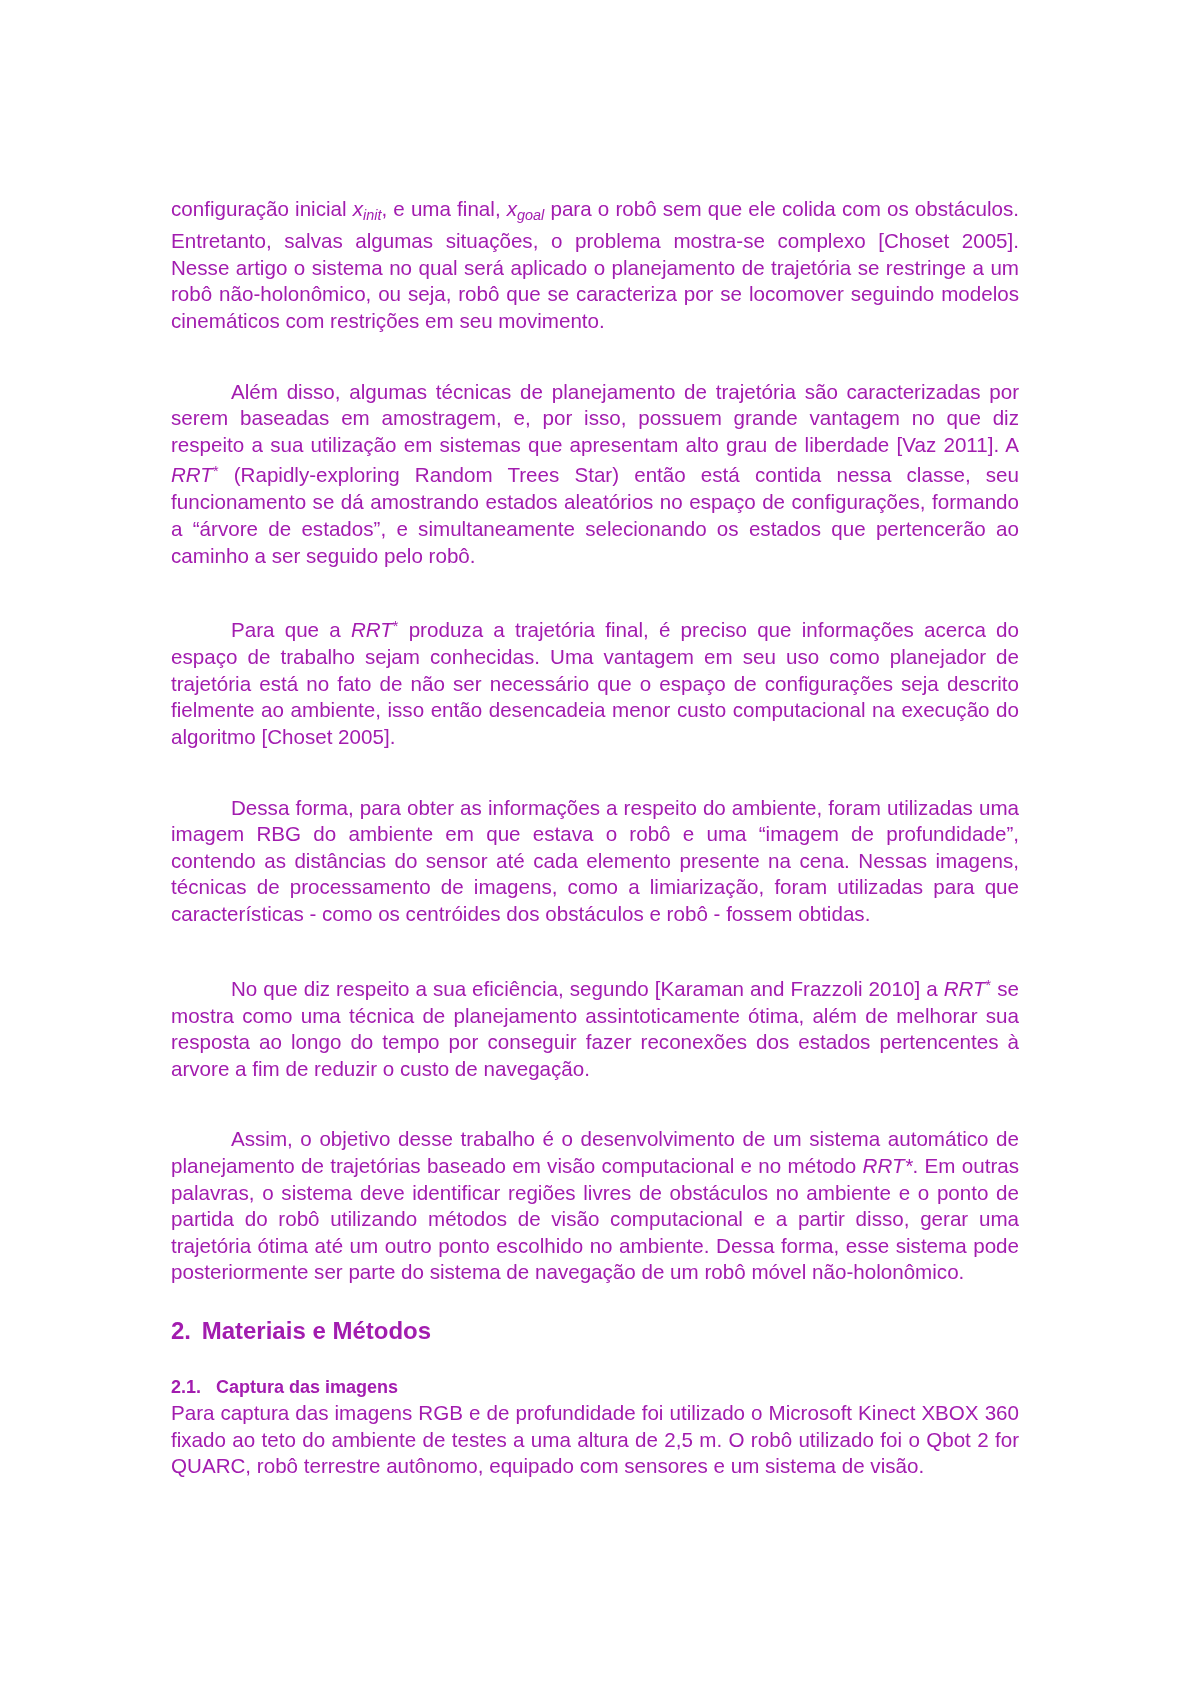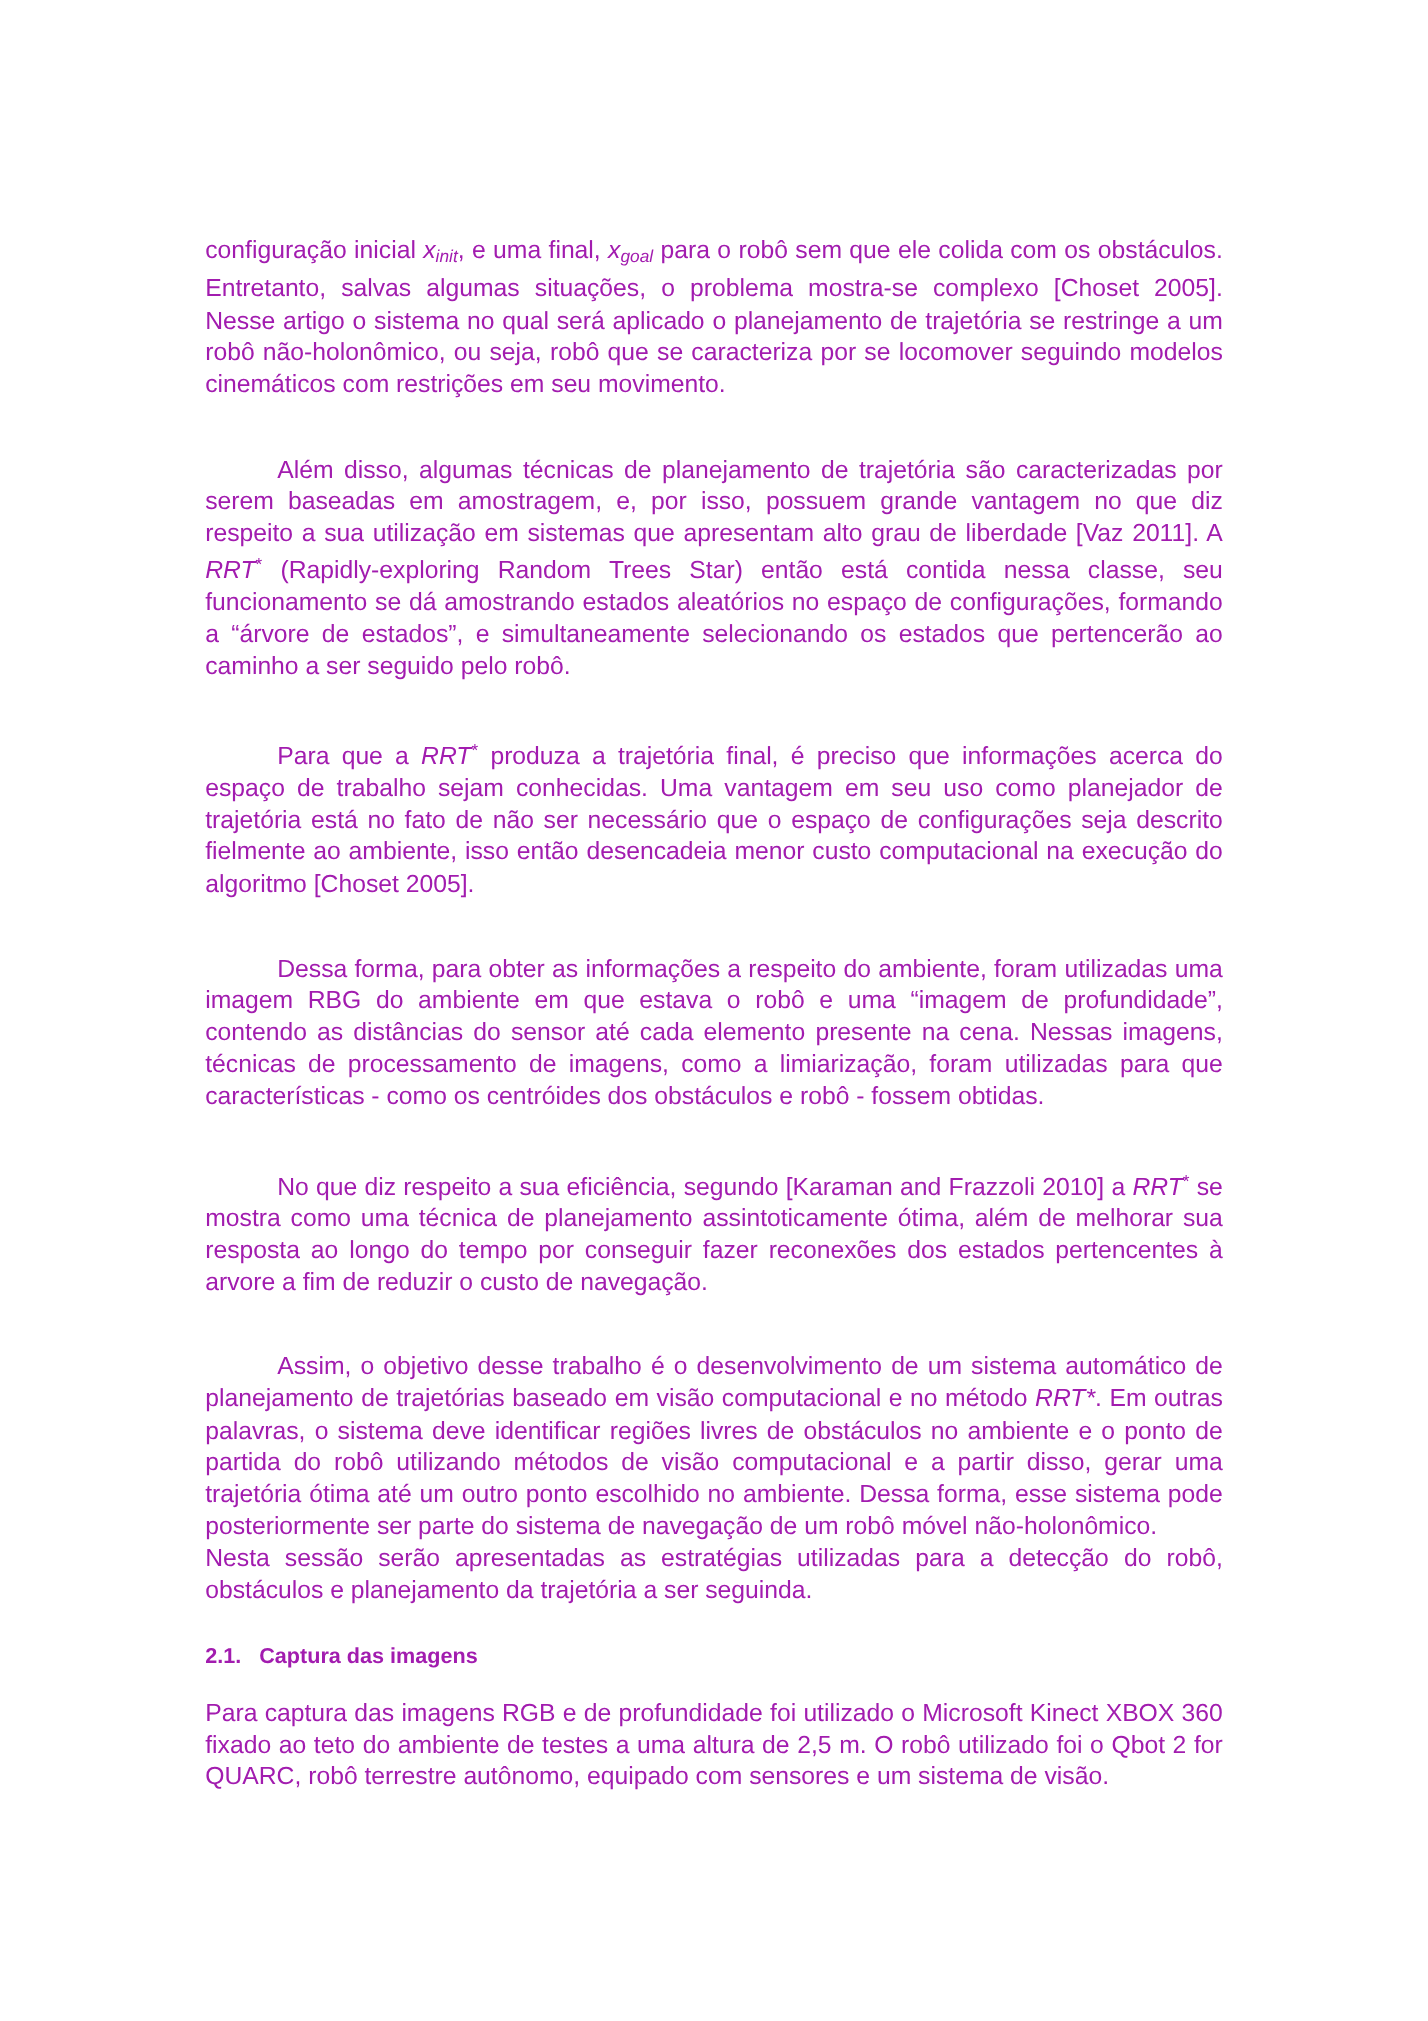--- a/index.html
+++ b/index.html
@@ -11,37 +11,40 @@
   }
   p { margin: 0; text-align: justify; text-align-last: left; hyphens: none; }
   p.indent { text-indent: 60px; margin-top: 44px; }
   p + p { margin-top: 7px; }
   .math { font-style: italic; }
   .sub { font-size: 0.7em; font-style: italic; vertical-align: -0.25em; }
   .sup { font-size: 0.7em; vertical-align: 0.45em; }
   h2 { margin: 30px 0 0 0; font-size: 24px; font-weight: bold; line-height: 30px; }
   h2 + p { margin-top: 14px; }
   h3 { margin: 28px 0 0 0; font-size: 18px; font-weight: bold; line-height: 26px; }
-  h3 + p { margin-top: 22px; }
+  h3 + p { margin-top: 0; }
   .num { display: inline-block; min-width: 24px; }
   .num3 { display: inline-block; min-width: 40px; }
 </style>
 </head>
 <body>
 
 <div class="page">
   <div id="intro-paragraphs">
       <p><span>configuração inicial </span><span class="math">x</span><span class="sub">init</span><span>, e uma final, </span><span class="math">x</span><span class="sub">goal</span><span> para o robô sem que ele colida com os obstáculos.  Entretanto, salvas algumas situações, o problema mostra-se complexo [Choset 2005]. Nesse artigo o sistema no qual será aplicado o planejamento de trajetória se restringe a um robô não-holonômico, ou seja, robô que se caracteriza por se locomover seguindo modelos cinemáticos com restrições em seu movimento.</span></p>
       <p class="indent"><span>Além disso, algumas técnicas de planejamento de trajetória são caracterizadas por serem baseadas em amostragem, e, por isso, possuem grande vantagem no que diz respeito a sua utilização em sistemas que apresentam alto grau de liberdade [Vaz 2011]. A </span><span class="math">RRT</span><span class="sup">*</span><span> (Rapidly-exploring Random Trees Star) então está contida nessa classe, seu funcionamento se dá amostrando estados aleatórios no espaço de configurações, formando a “árvore de estados”, e simultaneamente selecionando os estados que pertencerão ao caminho a ser seguido pelo robô.</span></p>
       <p class="indent"><span>Para que a </span><span class="math">RRT</span><span class="sup">*</span><span> produza a trajetória final, é preciso que informações acerca do espaço de trabalho sejam conhecidas.  Uma vantagem em seu uso como planejador de trajetória está no fato de não ser necessário que o espaço de configurações seja descrito fielmente ao ambiente, isso então desencadeia menor custo computacional na execução do algoritmo [Choset 2005].</span></p>
       <p class="indent"><span>Dessa forma, para obter as informações a respeito do ambiente, foram utilizadas uma imagem RBG do ambiente em que estava o robô e uma “imagem de profundidade”, contendo as distâncias do sensor até cada elemento presente na cena.  Nessas imagens, técnicas de processamento de imagens, como a limiarização, foram utilizadas para que características - como os centróides dos obstáculos e robô - fossem obtidas.</span></p>
       <p class="indent"><span>No que diz respeito a sua eficiência, segundo [Karaman and Frazzoli 2010] a </span><span class="math">RRT</span><span class="sup">*</span><span> se mostra como uma técnica de planejamento assintoticamente ótima, além de melhorar sua resposta ao longo do tempo por conseguir fazer reconexões dos estados pertencentes à arvore a fim de reduzir o custo de navegação.</span></p>
       <p class="indent"><span>Assim, o objetivo desse trabalho é o desenvolvimento de um sistema automático de planejamento de trajetórias baseado em visão computacional e no método </span><span class="math">RRT*</span><span>.  Em outras palavras, o sistema deve identificar regiões livres de obstáculos no ambiente e o ponto de partida do robô utilizando métodos de visão computacional e a partir disso, gerar uma trajetória ótima até um outro ponto escolhido no ambiente. Dessa forma, esse sistema pode posteriormente ser parte do sistema de navegação de um robô móvel não-holonômico.</span></p>
     </div>
 
-  <p>Nesta sessão serão apresentadas as estratégias utilizadas para a detecção do robô, obstáculos e planejamento da trajetória a ser seguinda.</p>
+  <h2>
+    <span class="num">2.</span>
+    <span>Materiais e Métodos</span>
+  </h2>
 
   <h3>
     <span class="num3">2.1.</span>
     <span>Captura das imagens</span>
   </h3>
   <p>Para captura das imagens RGB e de profundidade foi utilizado o Microsoft Kinect XBOX 360 fixado ao teto do ambiente de testes a uma altura de 2,5 m.  O robô utilizado foi o Qbot 2 for QUARC, robô terrestre autônomo, equipado com sensores e um sistema de visão.</p>
 </div>
 
 </body></html>

